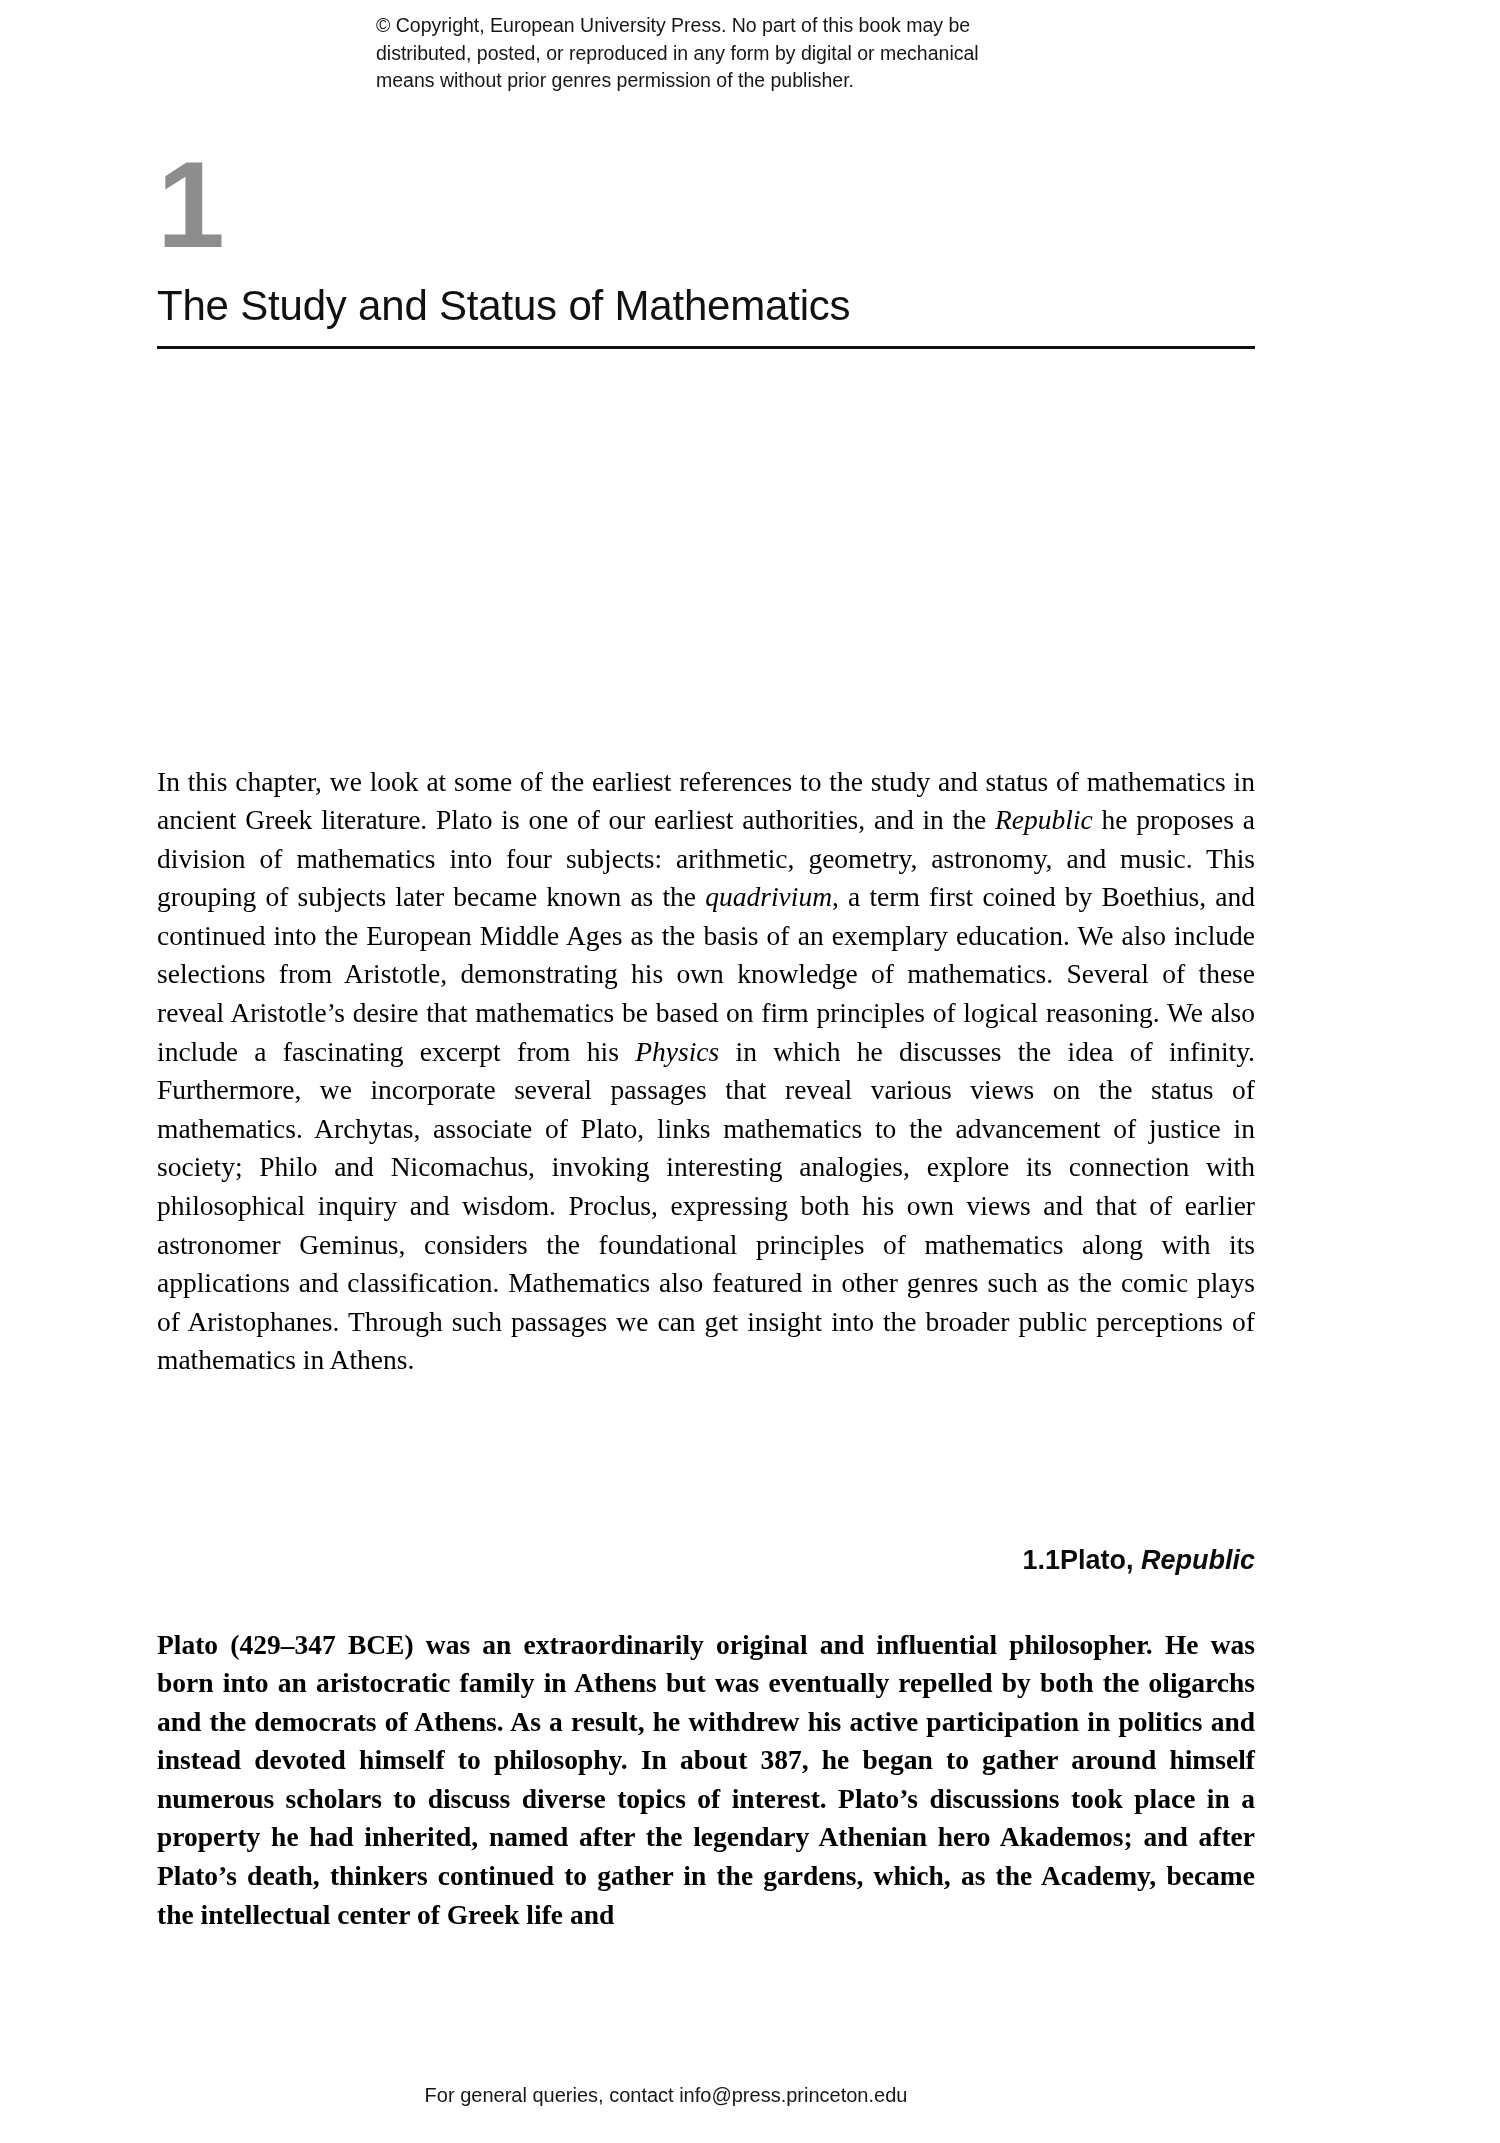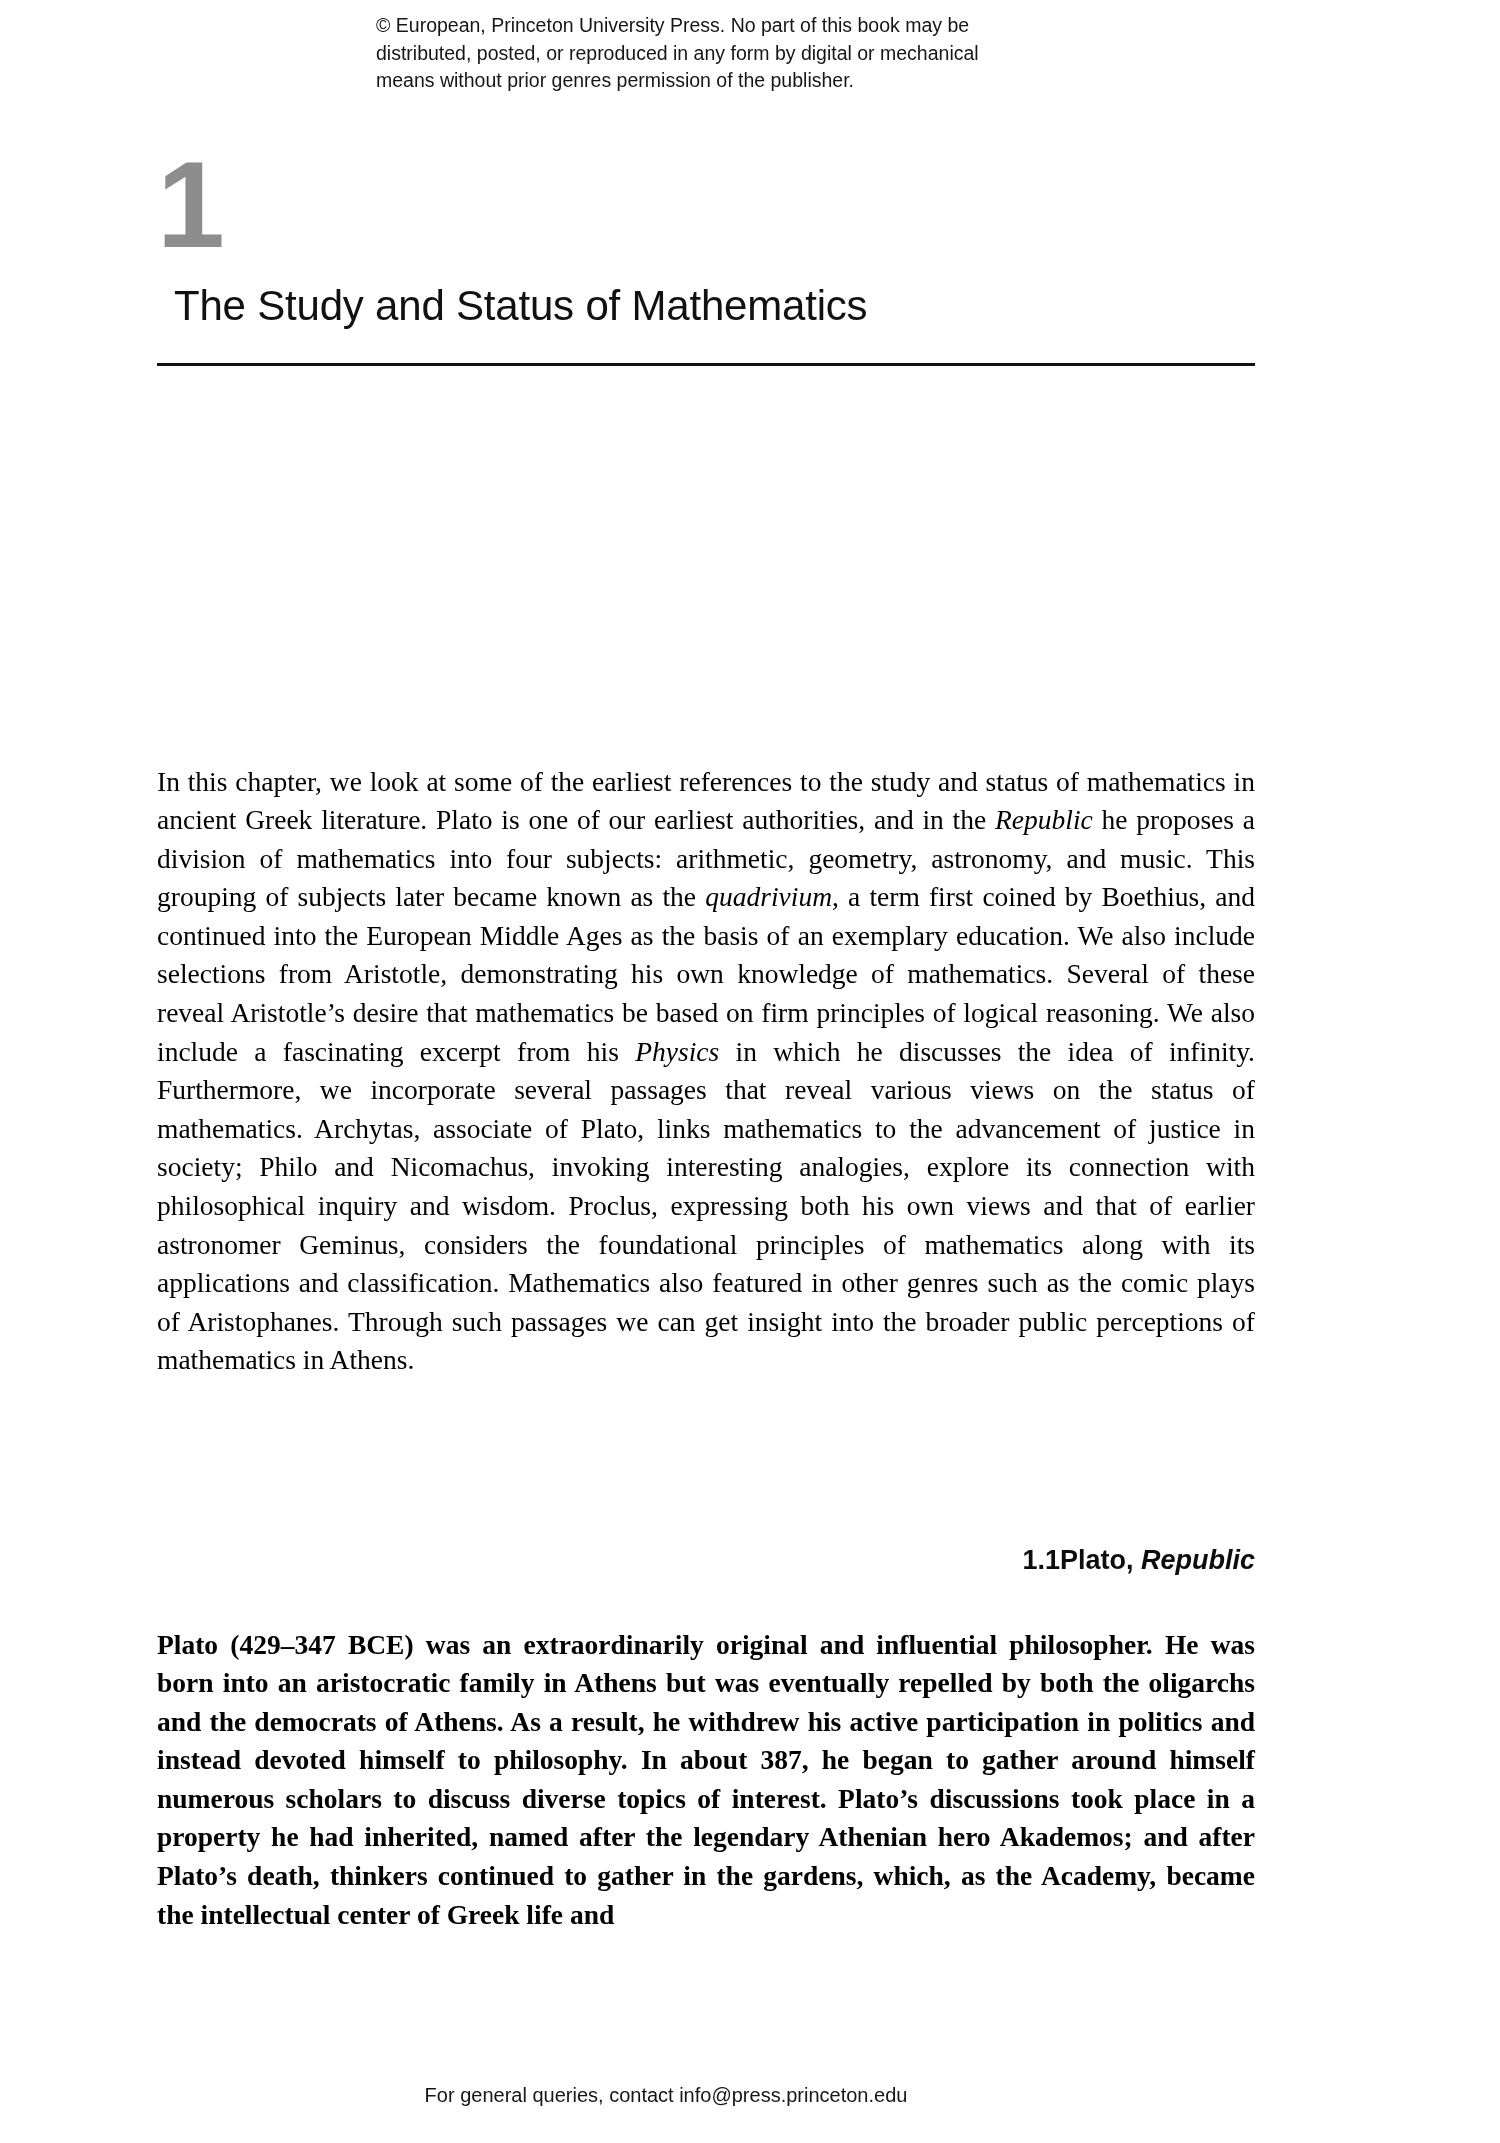--- a/index.html
+++ b/index.html
@@ -46,21 +46,21 @@
     letter-spacing: -2px;
     margin: 0 0 18px 0;
     height: 112px;
   }
   #chapter-title {
     font-family: "Liberation Sans", "DejaVu Sans", sans-serif;
     font-weight: normal;
     font-size: 42px;
     line-height: 52px;
     color: #111111;
-    margin: 17px;
+    margin: 0;
     padding-bottom: 14px;
     letter-spacing: -0.2px;
   }
   #chapter-rule {
     border: 0;
     border-top: 3px solid #111111;
     margin: 0;
     width: 1098px;
   }
 
@@ -109,21 +109,21 @@
     line-height: 26px;
     color: #161616;
   }
 
   i, .ital { font-style: italic; }
 </style>
 </head>
 <body>
 
 <div id="copyright-notice">
-  <span class="cline">© European, Princeton University Press. No part of this book may be</span>
+  <span class="cline">© Copyright, European University Press. No part of this book may be</span>
   <span class="cline">distributed, posted, or reproduced in any form by digital or mechanical</span>
   <span class="cline">means without prior genres permission of the publisher.</span>
 </div>
 
 <div id="chapter-header">
   <div id="chapter-number">1</div>
   <h1 id="chapter-title">The Study and Status of Mathematics</h1>
   <hr id="chapter-rule">
 </div>
 

